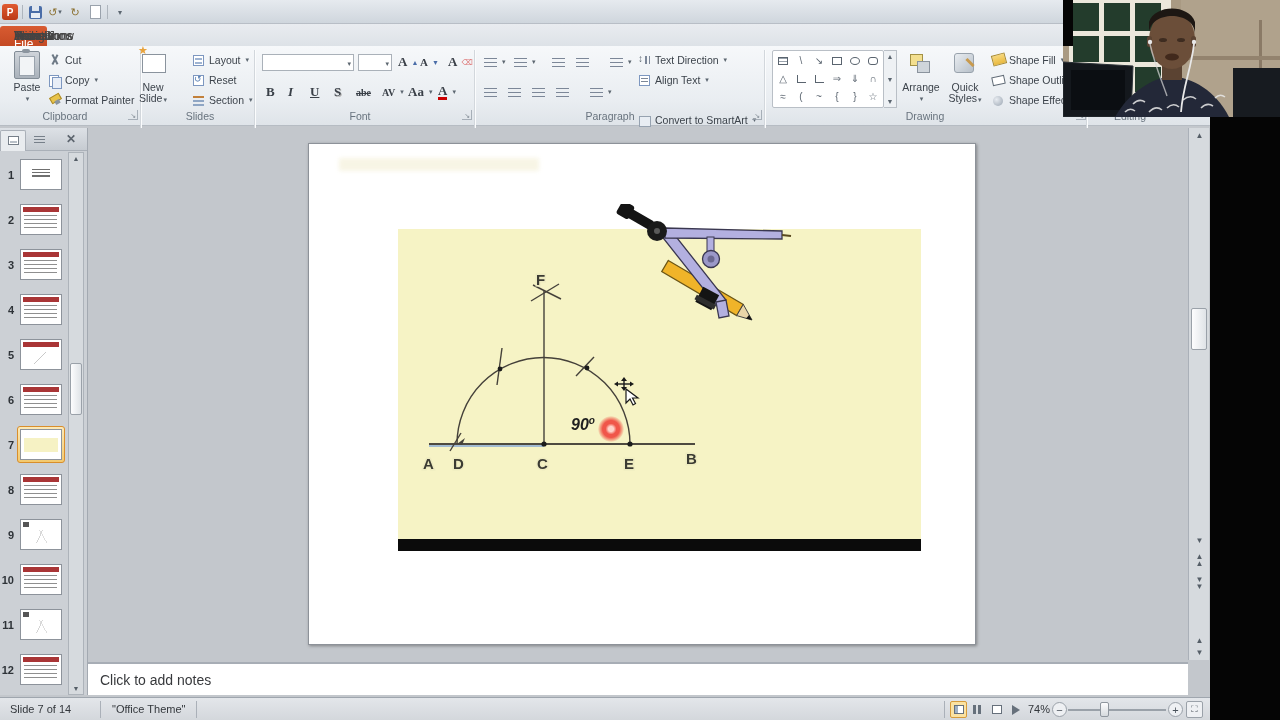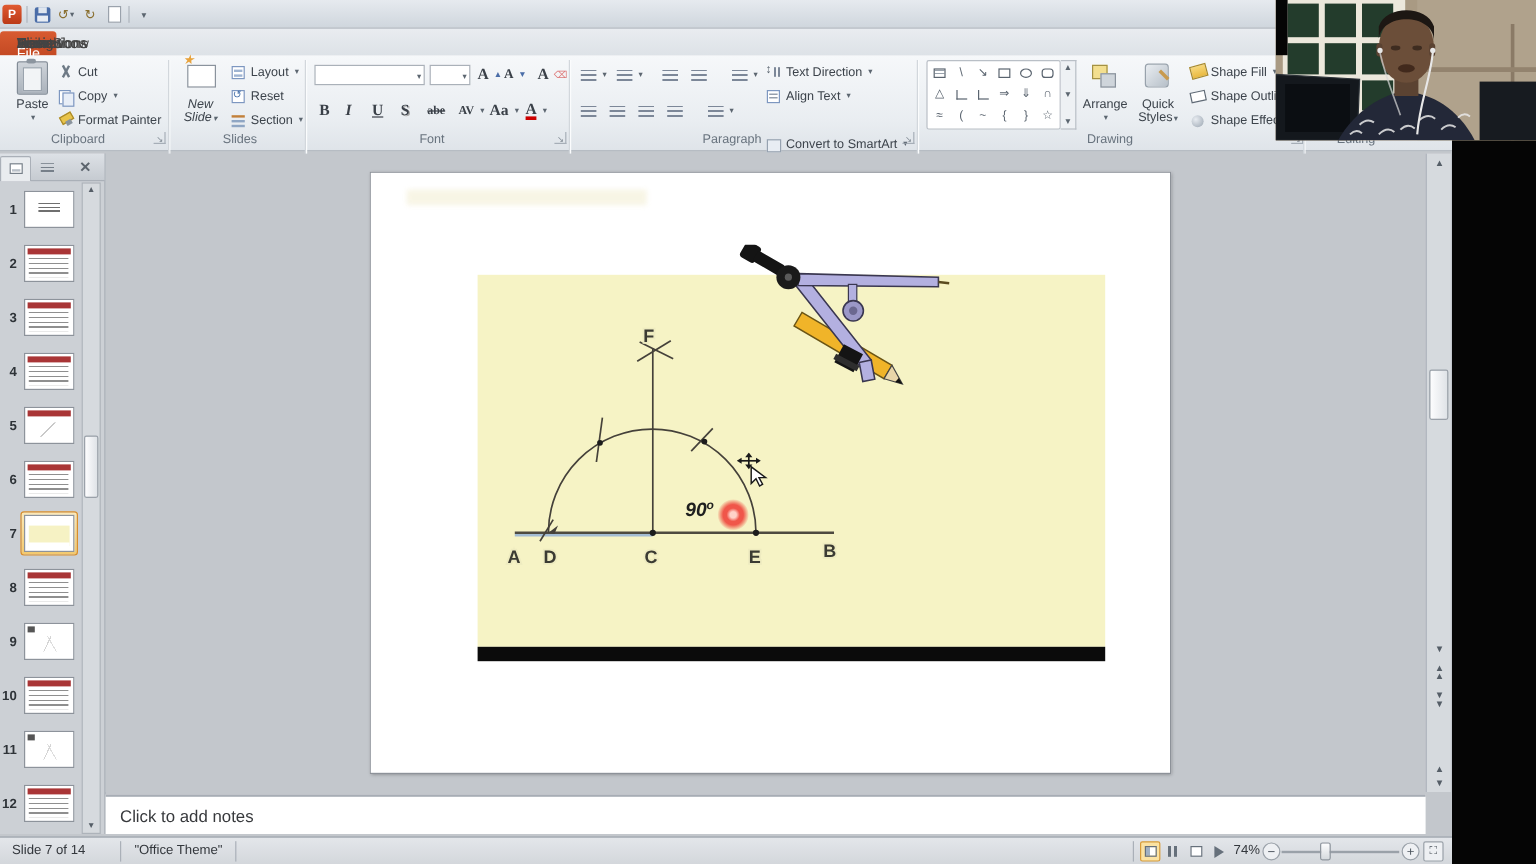--- a/index.html
+++ b/index.html
@@ -226,21 +226,21 @@
         <span class="drop">▾</span>
     </div>
     <div class="smbtn" style="left:48px;top:46px;">
       <span class="sicon i-brush"></span>
         <span>Format Painter</span>
     </div>
     <div class="glabel" style="left:20px;width:90px;">Clipboard</div>
     <div class="launcher" style="left:128px;"></div>
     <div class="gsep" style="left:140px;"></div>
 
-    <div class="bigbtn" style="left:146px;font-style:italic;">
+    <div class="bigbtn" style="left:132px;">
       <div class="bicon i-newslide"></div>
       <span>New</span>
       <span><span>Slide</span><span class="drop">▾</span></span>
     </div>
     <div class="smbtn" style="left:192px;top:6px;">
       <span class="sicon i-layout"></span>
         <span>Layout</span>
         <span class="drop">▾</span>
     </div>
     <div class="smbtn" style="left:192px;top:26px;">

